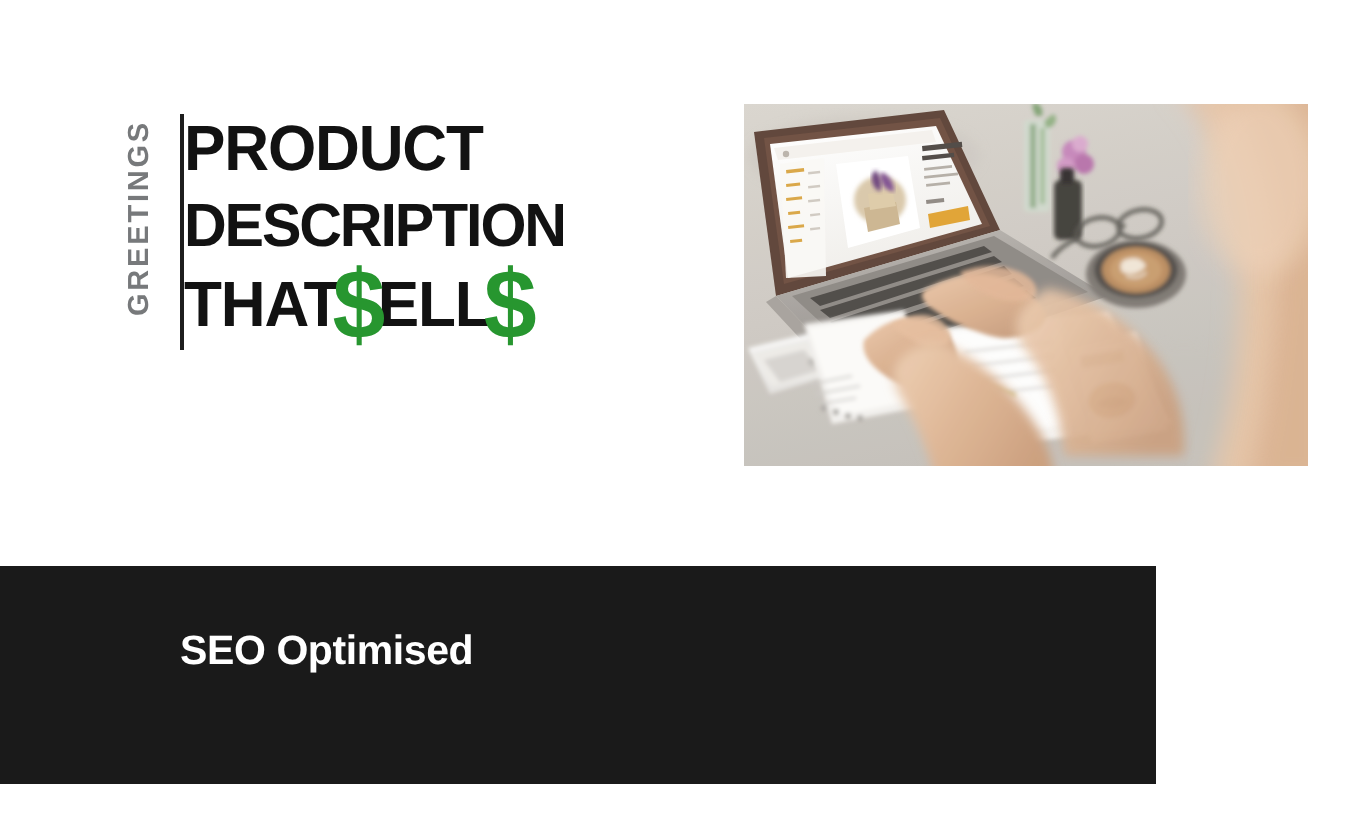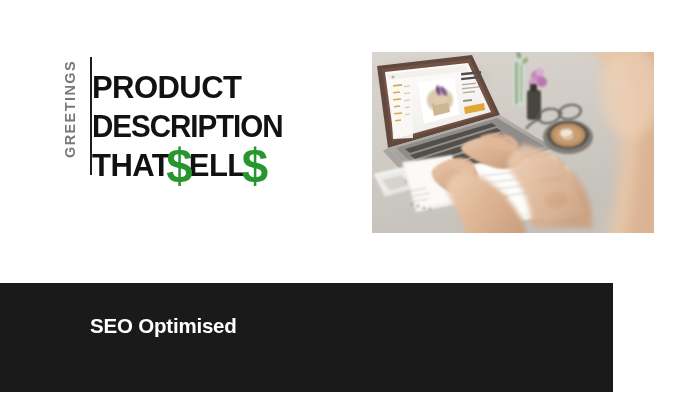--- a/index.html
+++ b/index.html
@@ -51,21 +51,21 @@
     top: 0px;
     width: 2px;
     height: 118px;
     background: #1d1d1d;
   }
 
   
   #headline {
     position: absolute;
     left: 92px;
-    top: 68px;
+    top: 55px;
     width: 246px;
   }
   .hl-line {
     display: block;
     color: #121212;
     font-family: "Liberation Sans", sans-serif;
     font-weight: bold;
     font-size: 32px;
     line-height: 39px;
     letter-spacing: -0.6px;
@@ -104,23 +104,24 @@
     overflow: hidden;
     background: #cfcac4;
   }
   #photo svg { display: block; width: 282px; height: 181px; }
 
   
   #bottom-banner {
     position: absolute;
     left: 0;
     top: 283px;
-    width: 613px;
+    width: 556px;
     height: 109px;
     background: #1a1a1a;
+    padding-left: 22px;
   }
   #banner-text {
     position: absolute;
     left: 90px;
     top: 30px;
     color: #ffffff;
     font-family: "Liberation Sans", sans-serif;
     font-weight: bold;
     font-size: 20.5px;
     line-height: 26px;

